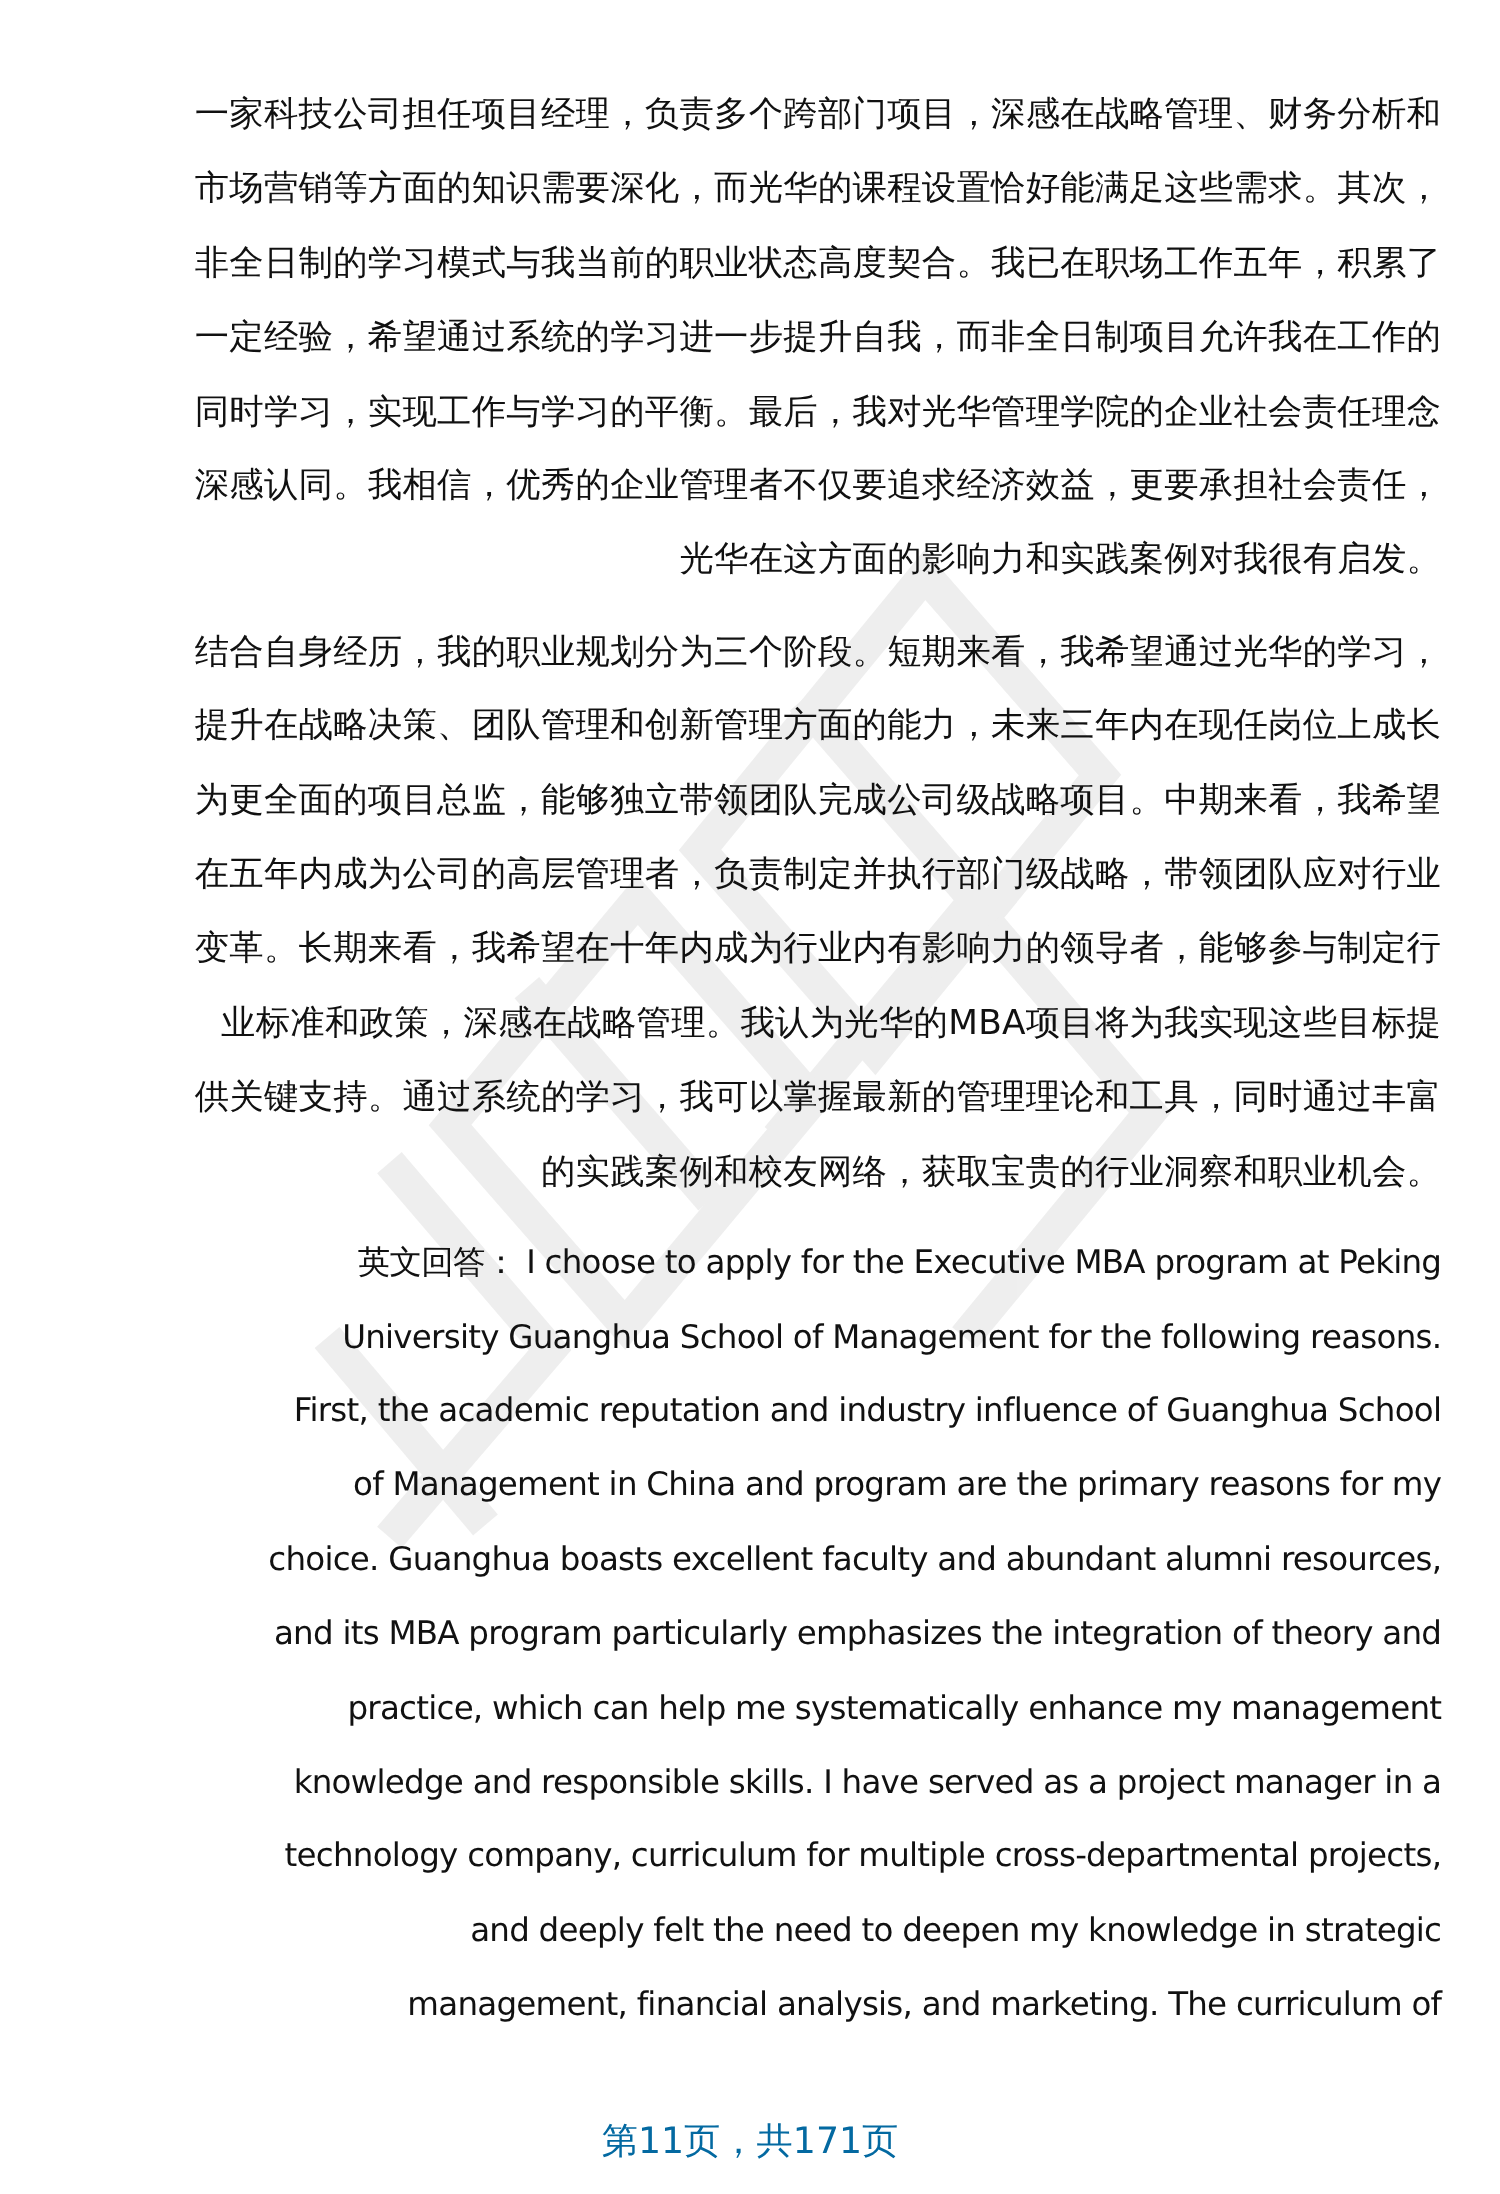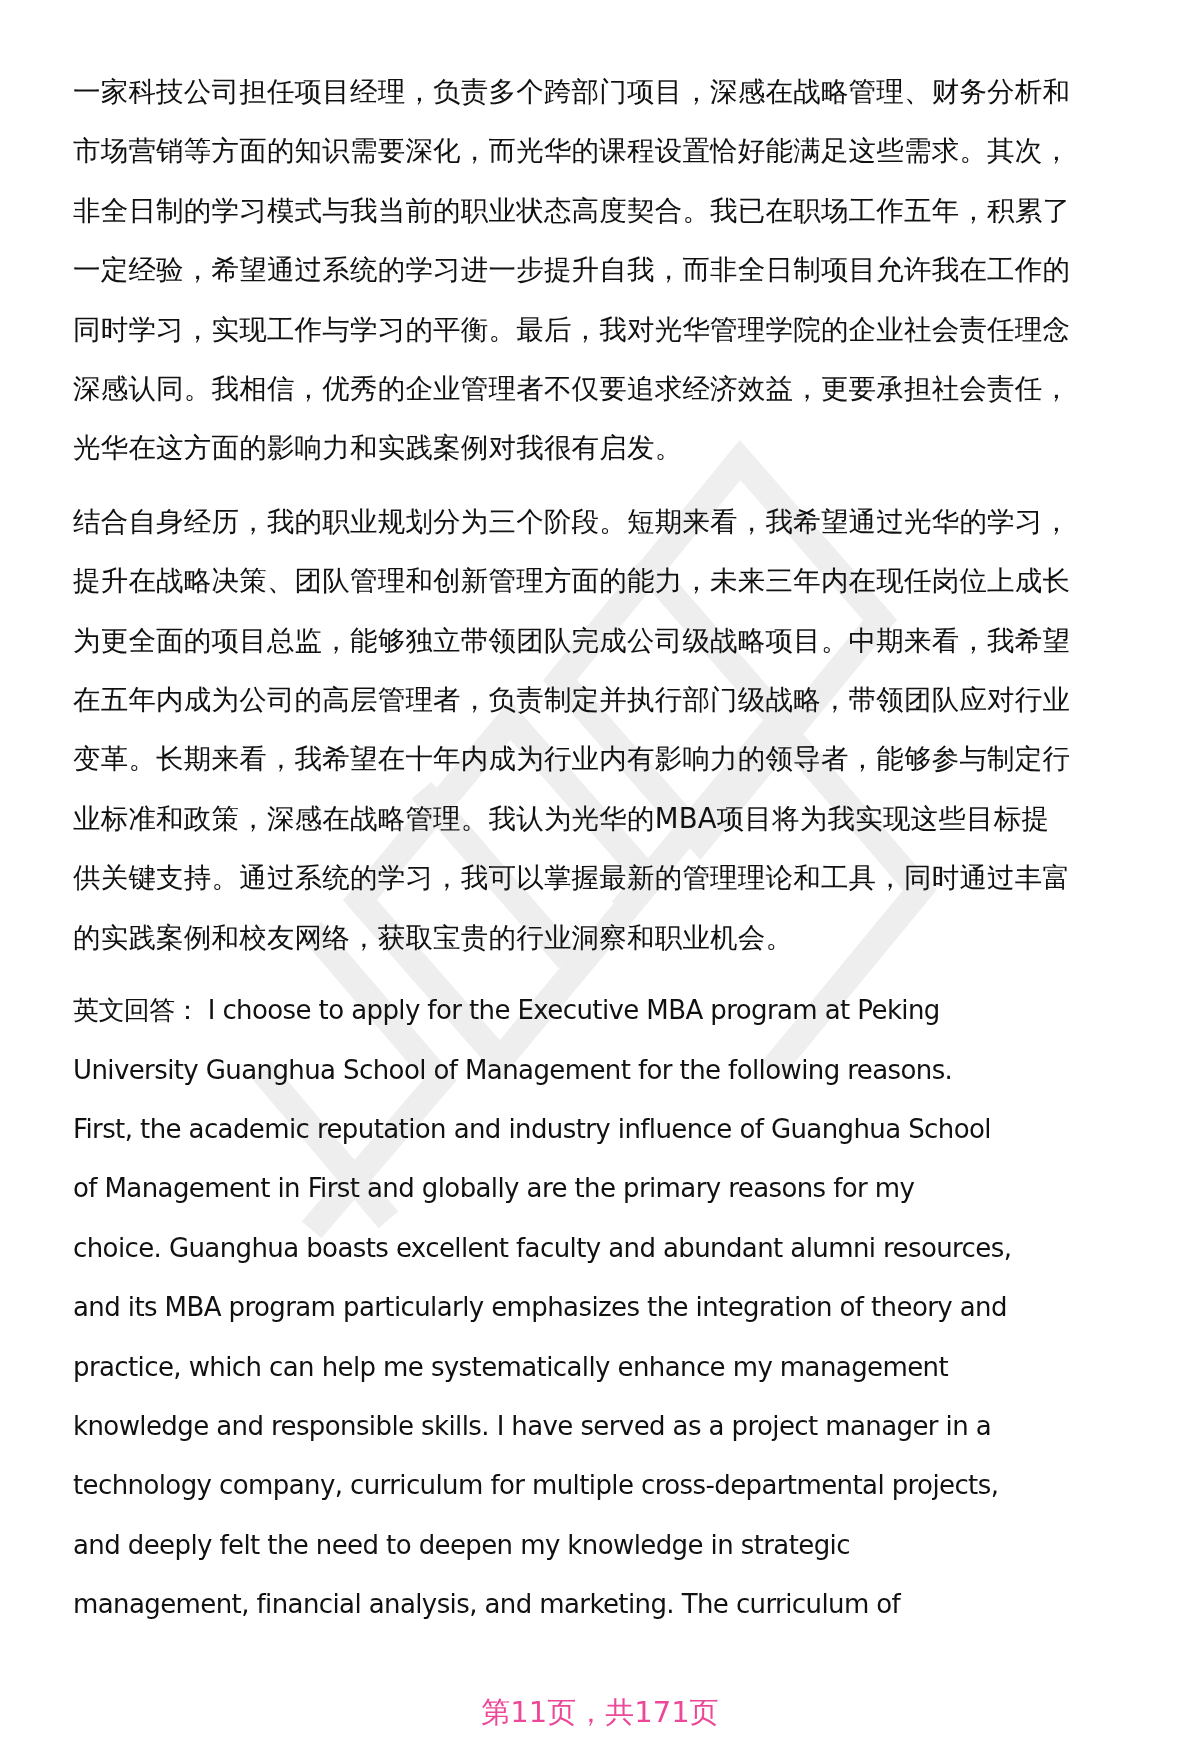--- a/index.html
+++ b/index.html
@@ -30,20 +30,21 @@
       top: 62px;
       width: 1080px;
       z-index: 1;
     }
     .para {
       margin: 0;
       font-size: 27.5px;
       line-height: 59.4px;
       letter-spacing: 0px;
       white-space: nowrap;
+      text-align: right;
     }
     .para .line {
       display: block;
     }
     .para.zh .line {
       letter-spacing: 0.2px;
     }
     .para.en .line {
       font-family: "DejaVu Sans", "Liberation Sans", sans-serif;
       font-size: 26px;
@@ -53,21 +54,21 @@
       height: 14px;
     }
     .footer {
       position: absolute;
       left: 0;
       width: 1200px;
       top: 1694px;
       text-align: center;
       font-size: 29px;
       line-height: 36px;
-      color: #ec4899;
+      color: #0369a1;
       z-index: 1;
     }
   </style>
 </head>
 <body>
 
 <svg class="watermark" viewBox="0 0 800 820" xmlns="http://www.w3.org/2000/svg">
   <g fill="none" stroke="#ececec" stroke-width="26" stroke-linecap="square" opacity="0.85">
     <path d="M560 40 L700 200 L520 420 L380 260 Z"></path>
     <path d="M470 150 L600 300 L450 480"></path>
@@ -98,21 +99,21 @@
     <span class="line">变革。长期来看，我希望在十年内成为行业内有影响力的领导者，能够参与制定行</span>
     <span class="line">业标准和政策，深感在战略管理。我认为光华的MBA项目将为我实现这些目标提</span>
     <span class="line">供关键支持。通过系统的学习，我可以掌握最新的管理理论和工具，同时通过丰富</span>
     <span class="line">的实践案例和校友网络，获取宝贵的行业洞察和职业机会。</span>
   </p>
   <div class="gap"></div>
   <p class="para en">
     <span class="line">英文回答： I choose to apply for the Executive MBA program at Peking</span>
     <span class="line">University Guanghua School of Management for the following reasons.</span>
     <span class="line">First, the academic reputation and industry influence of Guanghua School</span>
-    <span class="line">of Management in First and globally are the primary reasons for my</span>
+    <span class="line">of Management in China and program are the primary reasons for my</span>
     <span class="line">choice. Guanghua boasts excellent faculty and abundant alumni resources,</span>
     <span class="line">and its MBA program particularly emphasizes the integration of theory and</span>
     <span class="line">practice, which can help me systematically enhance my management</span>
     <span class="line">knowledge and responsible skills. I have served as a project manager in a</span>
     <span class="line">technology company, curriculum for multiple cross-departmental projects,</span>
     <span class="line">and deeply felt the need to deepen my knowledge in strategic</span>
     <span class="line">management, financial analysis, and marketing. The curriculum of</span>
   </p>
 </main>
 

